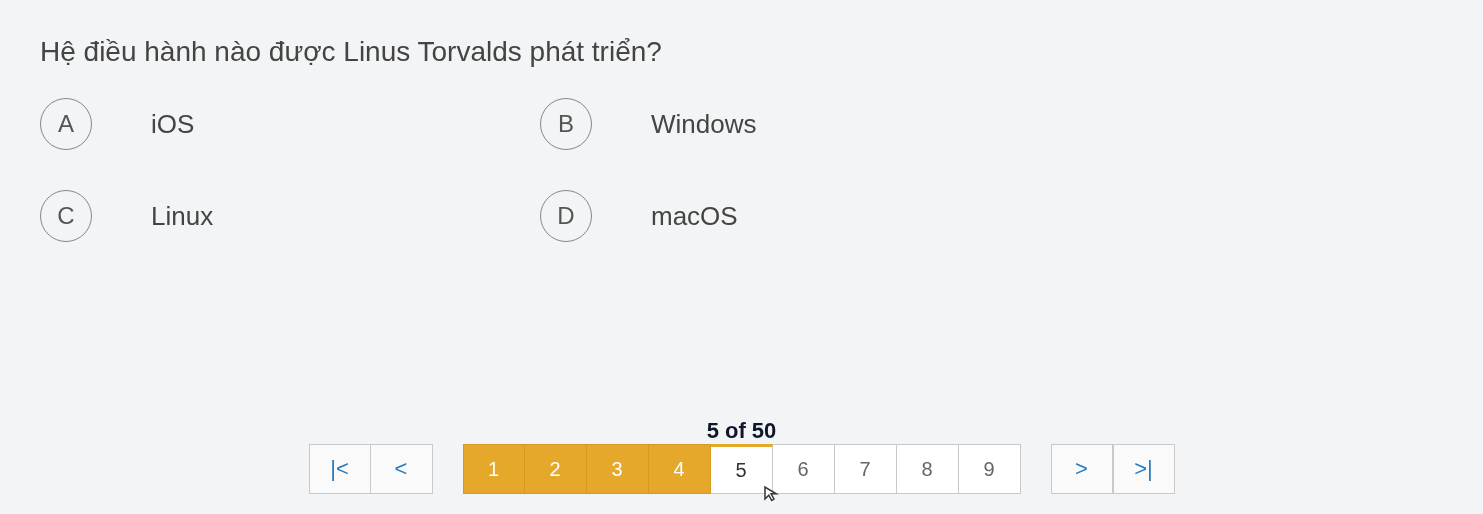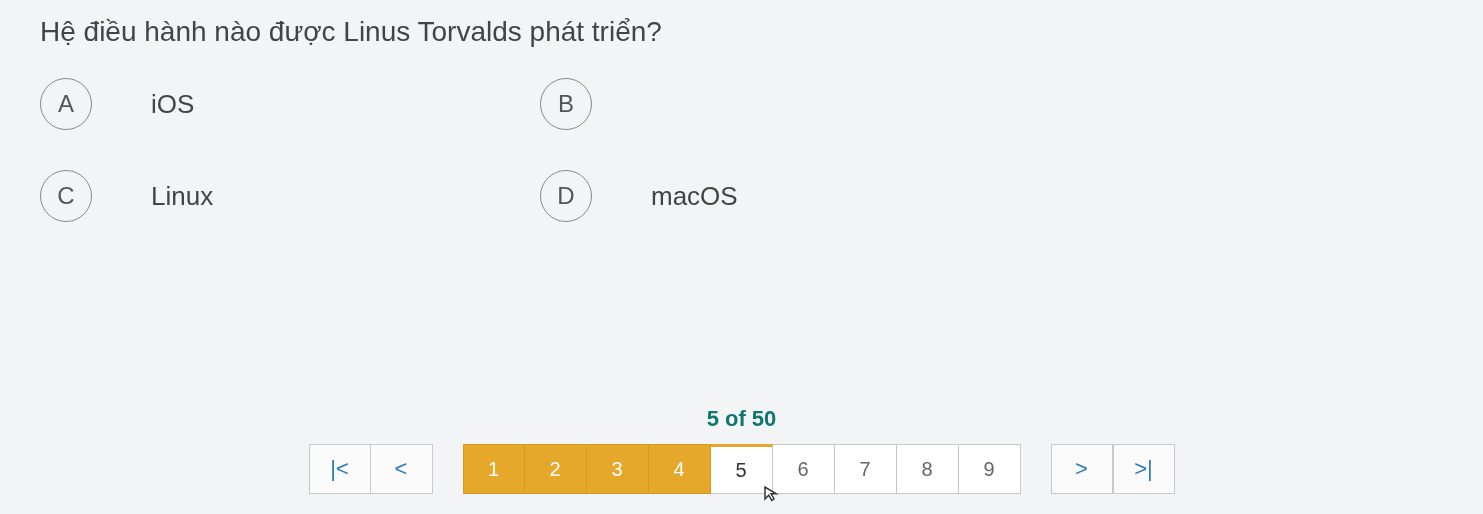--- a/index.html
+++ b/index.html
@@ -11,21 +11,21 @@
     font-family: Arial, Helvetica, sans-serif;
     background: #f3f4f5;
     width: 1483px;
     height: 514px;
     overflow: hidden;
     color: #333;
   }
   .question {
     font-size: 28px;
     color: #444;
-    padding: 16px 40px 30px 40px;
+    padding: 36px 40px 30px 40px;
   }
   .options {
     display: grid;
     grid-template-columns: 1fr 1fr;
     column-gap: 80px;
     row-gap: 40px;
     padding: 0 40px 40px 40px;
     width: 1000px;
   }
   .option {
@@ -53,22 +53,21 @@
   }
   .pager-wrap {
     position: absolute;
     bottom: 20px;
     width: 1483px;
     text-align: center;
   }
   .pager-status {
     font-size: 22px;
     font-weight: bold;
-    color: #0f766e;
-    margin-bottom: 12px;
+    color: #0f172a;
   }
   .pager {
     display: flex;
     justify-content: center;
     align-items: stretch;
     gap: 0;
   }
   .pbtn {
     width: 62px;
     height: 50px;
@@ -131,20 +130,21 @@
 
 <div class="question">Hệ điều hành nào được Linus Torvalds phát triển?</div>
 
 <div class="options">
   <div class="option">
     <div class="letter">A</div>
     <div class="opt-label">iOS</div>
   </div>
   <div class="option">
     <div class="letter">B</div>
+    <div class="opt-label">Windows</div>
   </div>
   <div class="option">
     <div class="letter">C</div>
     <div class="opt-label">Linux</div>
   </div>
   <div class="option">
     <div class="letter">D</div>
     <div class="opt-label">macOS</div>
   </div>
 </div>

